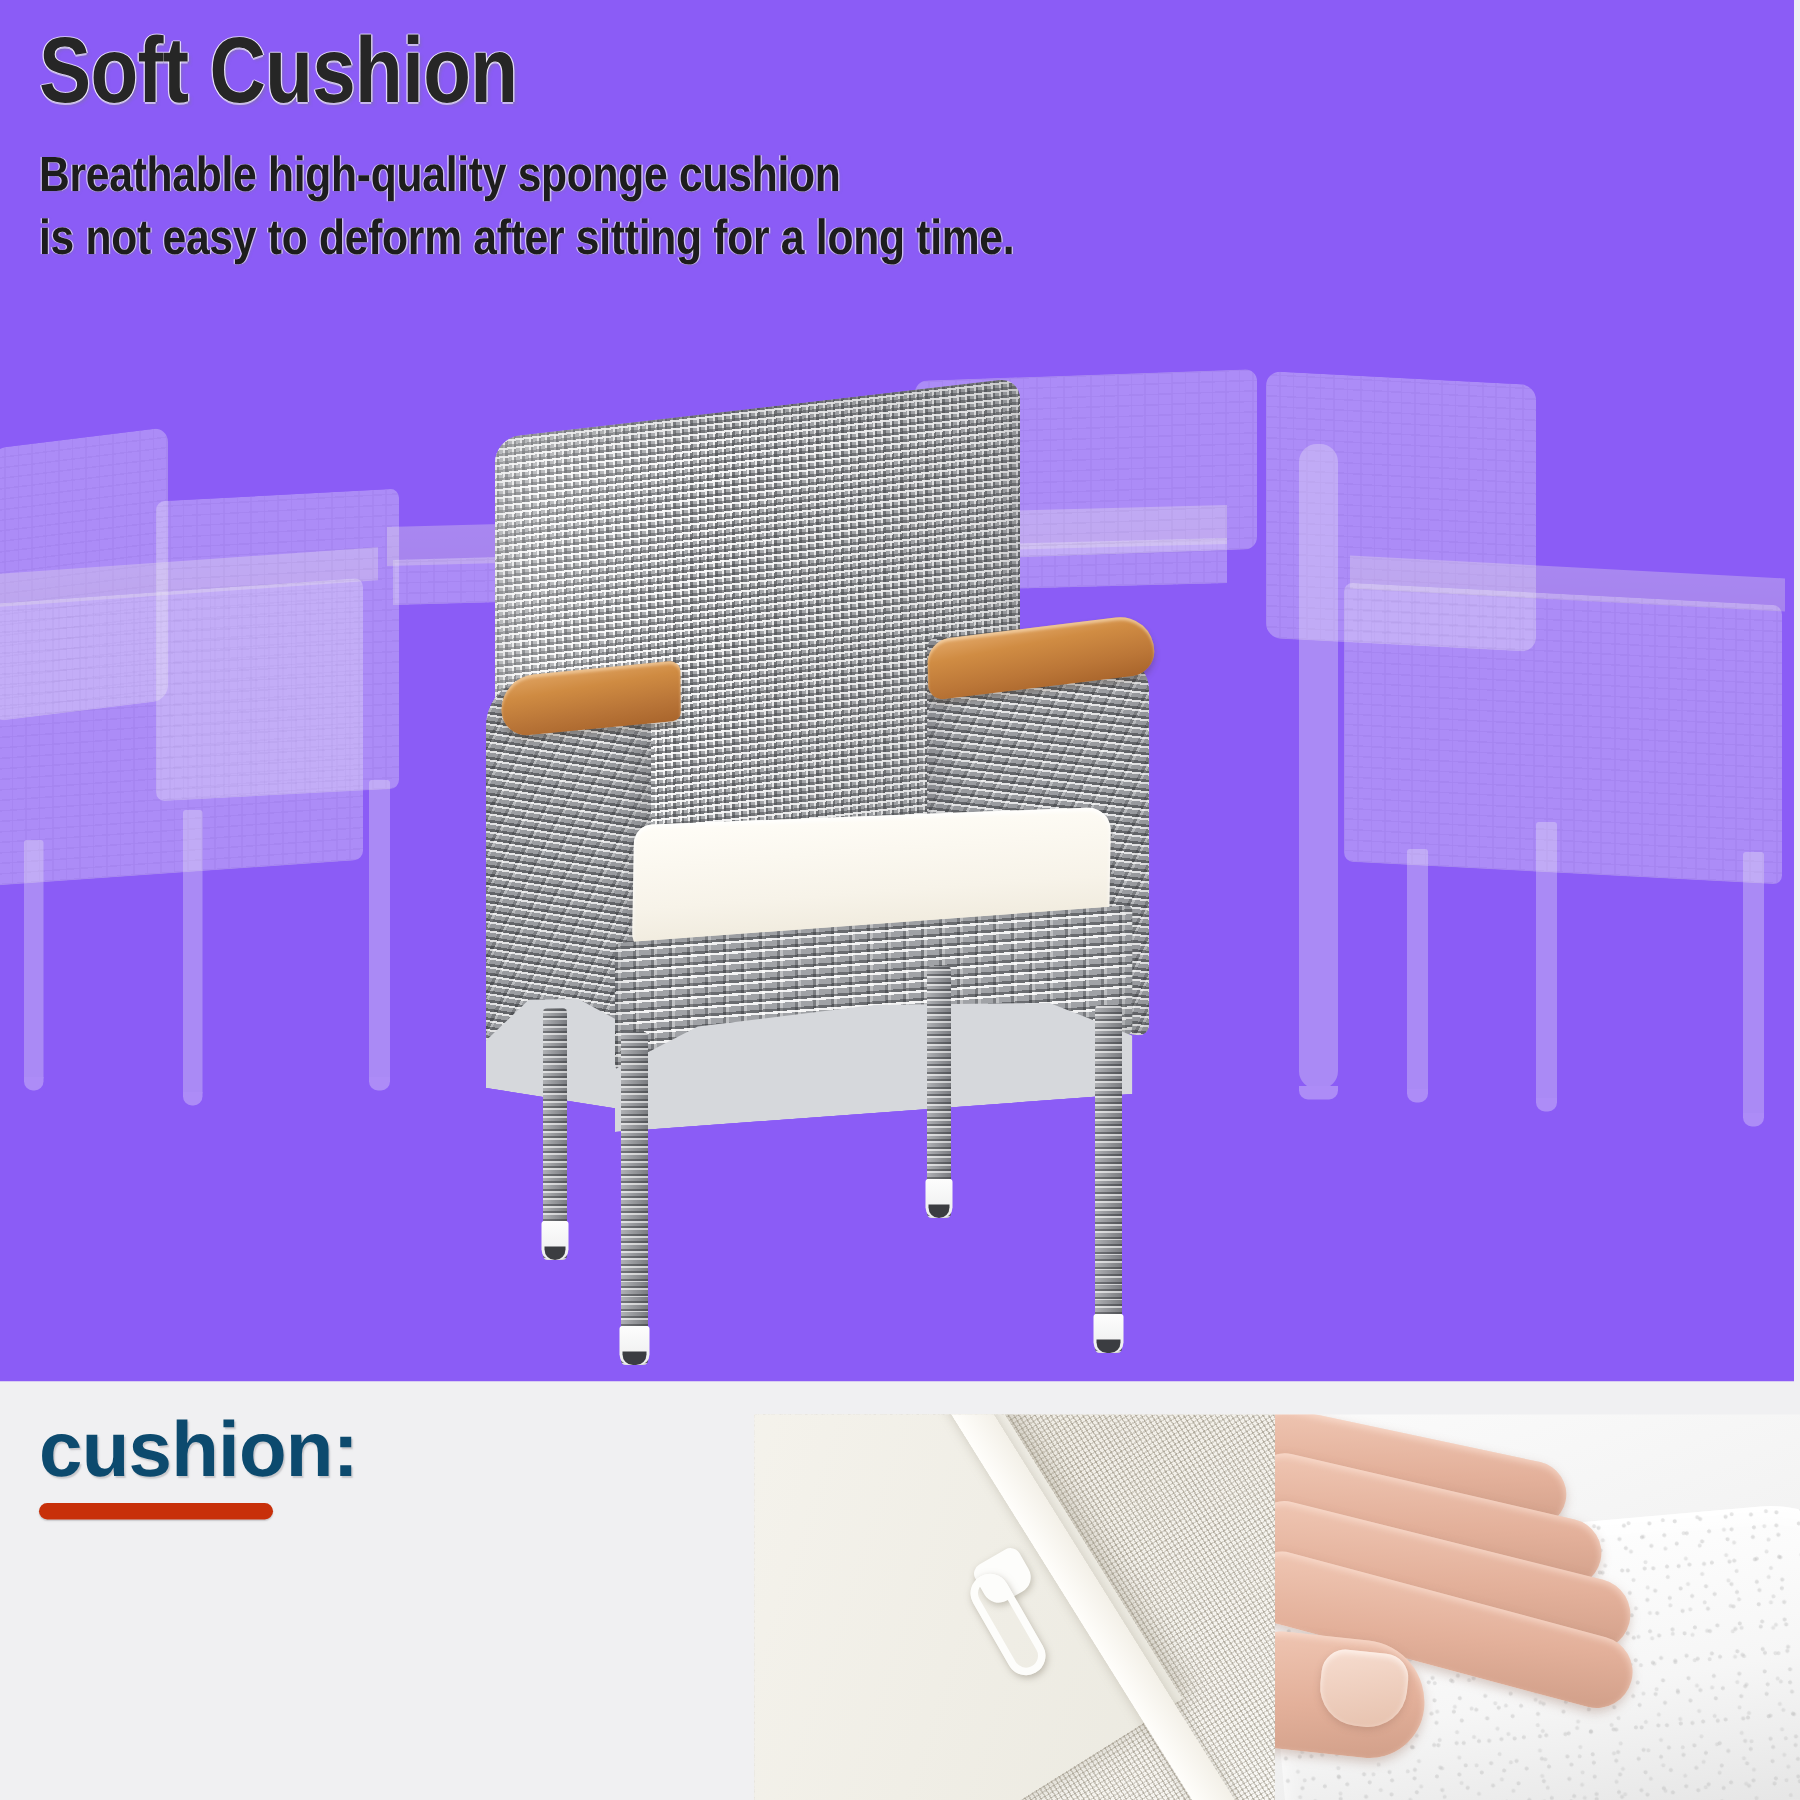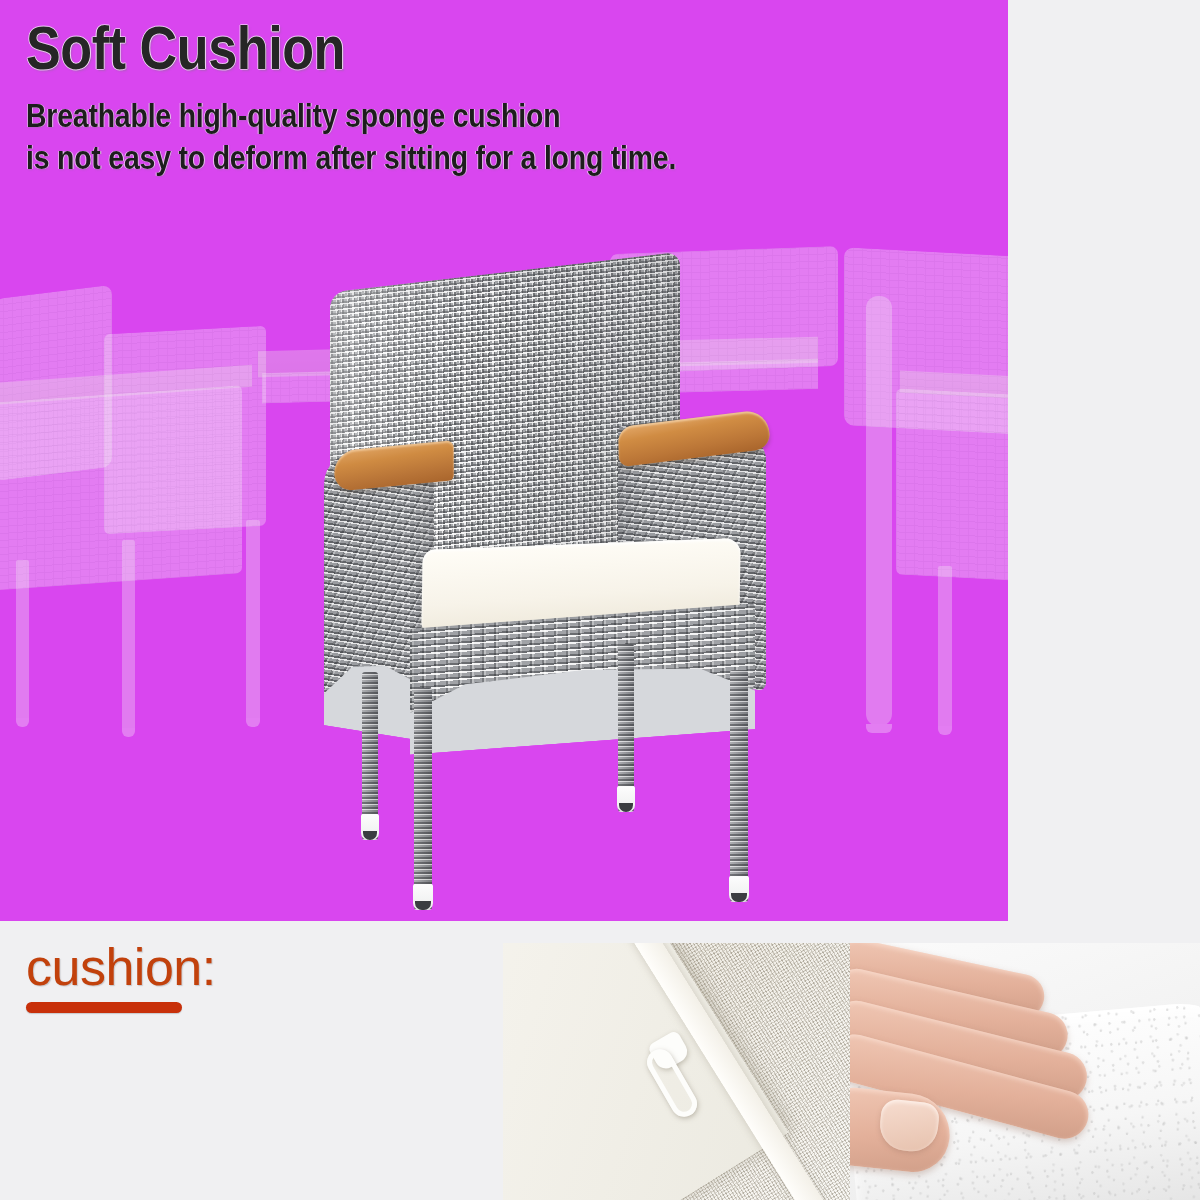--- a/index.html
+++ b/index.html
@@ -6,22 +6,22 @@
   html,body { width:1200px; height:1200px; }
   body {
     font-family:"Liberation Sans", sans-serif;
     background:#f0f0f2;
     overflow:hidden;
   }
   .page { position:relative; width:1200px; height:1200px; }
 
   
   .hero {
-    position:absolute; left:0; top:0; width:1008px; height:921px;
-    background:#d946ef;
+    position:absolute; left:0; top:0; width:1196px; height:921px;
+    background:#8b5cf6;
     overflow:hidden;
   }
   .hero-head { position:absolute; left:26px; top:16px; z-index:6; }
   .title {
     font-size:62px; font-weight:700; line-height:1.02;
     color:#262626; letter-spacing:-0.5px;
     transform:scaleX(0.84); transform-origin:left center;
     text-shadow:
       1px 0 0 rgba(255,255,255,.75), -1px 0 0 rgba(255,255,255,.75),
       0 1px 0 rgba(255,255,255,.55), 0 -1px 0 rgba(255,255,255,.55),
@@ -153,21 +153,21 @@
   .cap { position:absolute; left:-1px; bottom:0; width:calc(100% + 2px); height:26px;
          background:linear-gradient(180deg,#fdfdfd,#eceded); border-radius:2px 2px 7px 7px; }
   .cap::after { content:""; position:absolute; left:10%; bottom:0; width:80%; height:9px;
                 background:#3b3d41; border-radius:0 0 7px 7px; }
 
   
   .lower { position:absolute; left:0; top:921px; width:1200px; height:279px; background:#f0f0f2; }
 
   .lower-text { position:absolute; left:26px; top:20px; width:460px; }
   .lower-title {
-    font-size:52px; font-weight:400; color:#c2410c; line-height:1;
+    font-size:52px; font-weight:700; color:#0c4a6e; line-height:1;
     letter-spacing:-0.5px;
     text-shadow:1px 1px 1px rgba(160,160,165,.5);
   }
   .rule { margin-top:9px; width:156px; height:11px; background:#c8300a; border-radius:7px;
           box-shadow:0 1px 1px rgba(150,150,155,.45); }
   .bullets { margin-top:34px; }
   .bullet { font-size:29px; font-weight:700; color:#1c1c1c; line-height:1.18;
             letter-spacing:-0.3px; margin-bottom:20px; }
   .bullet .ind { display:block; padding-left:26px; }
 

